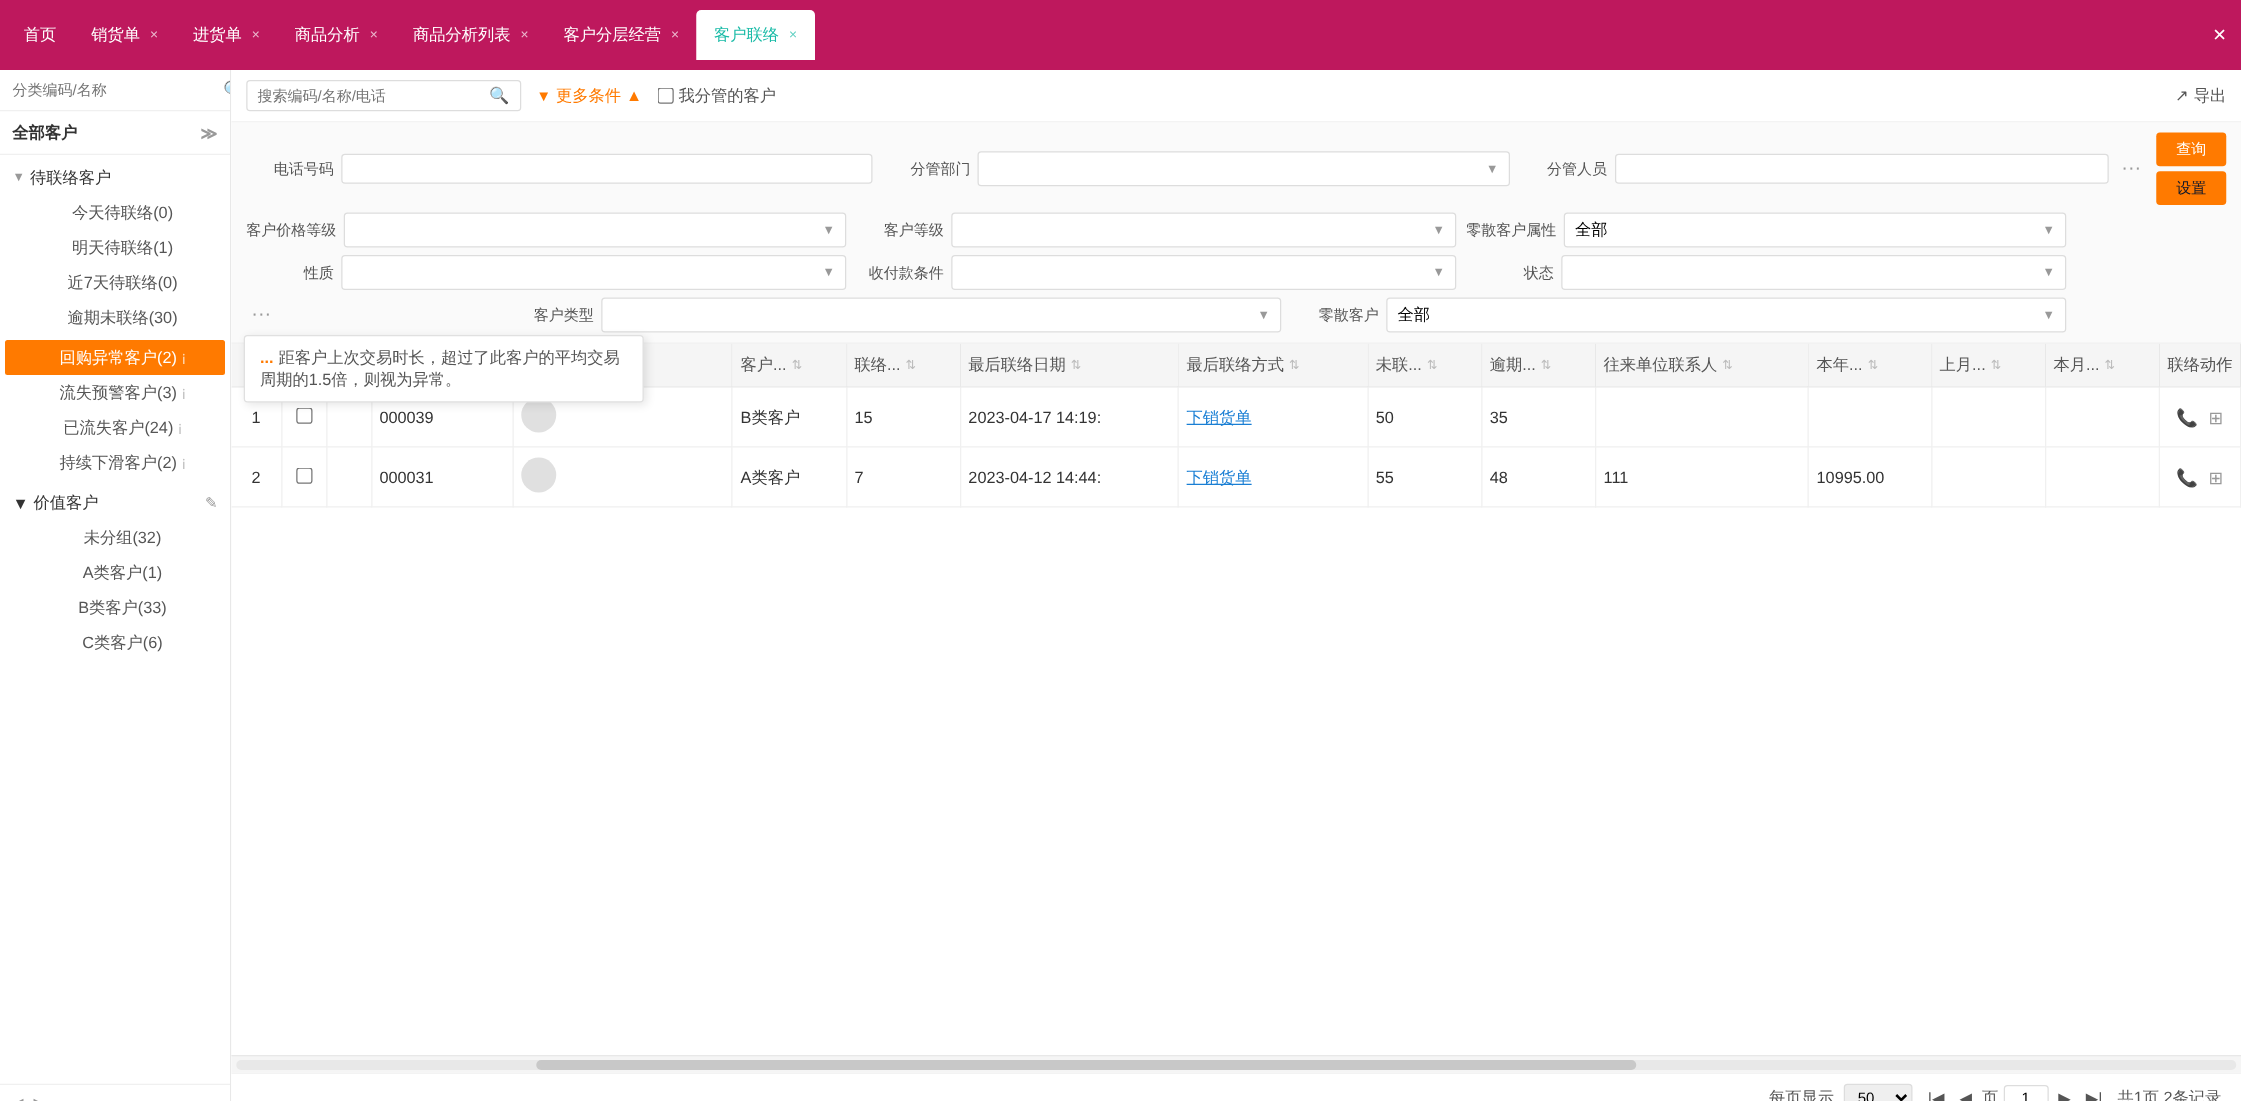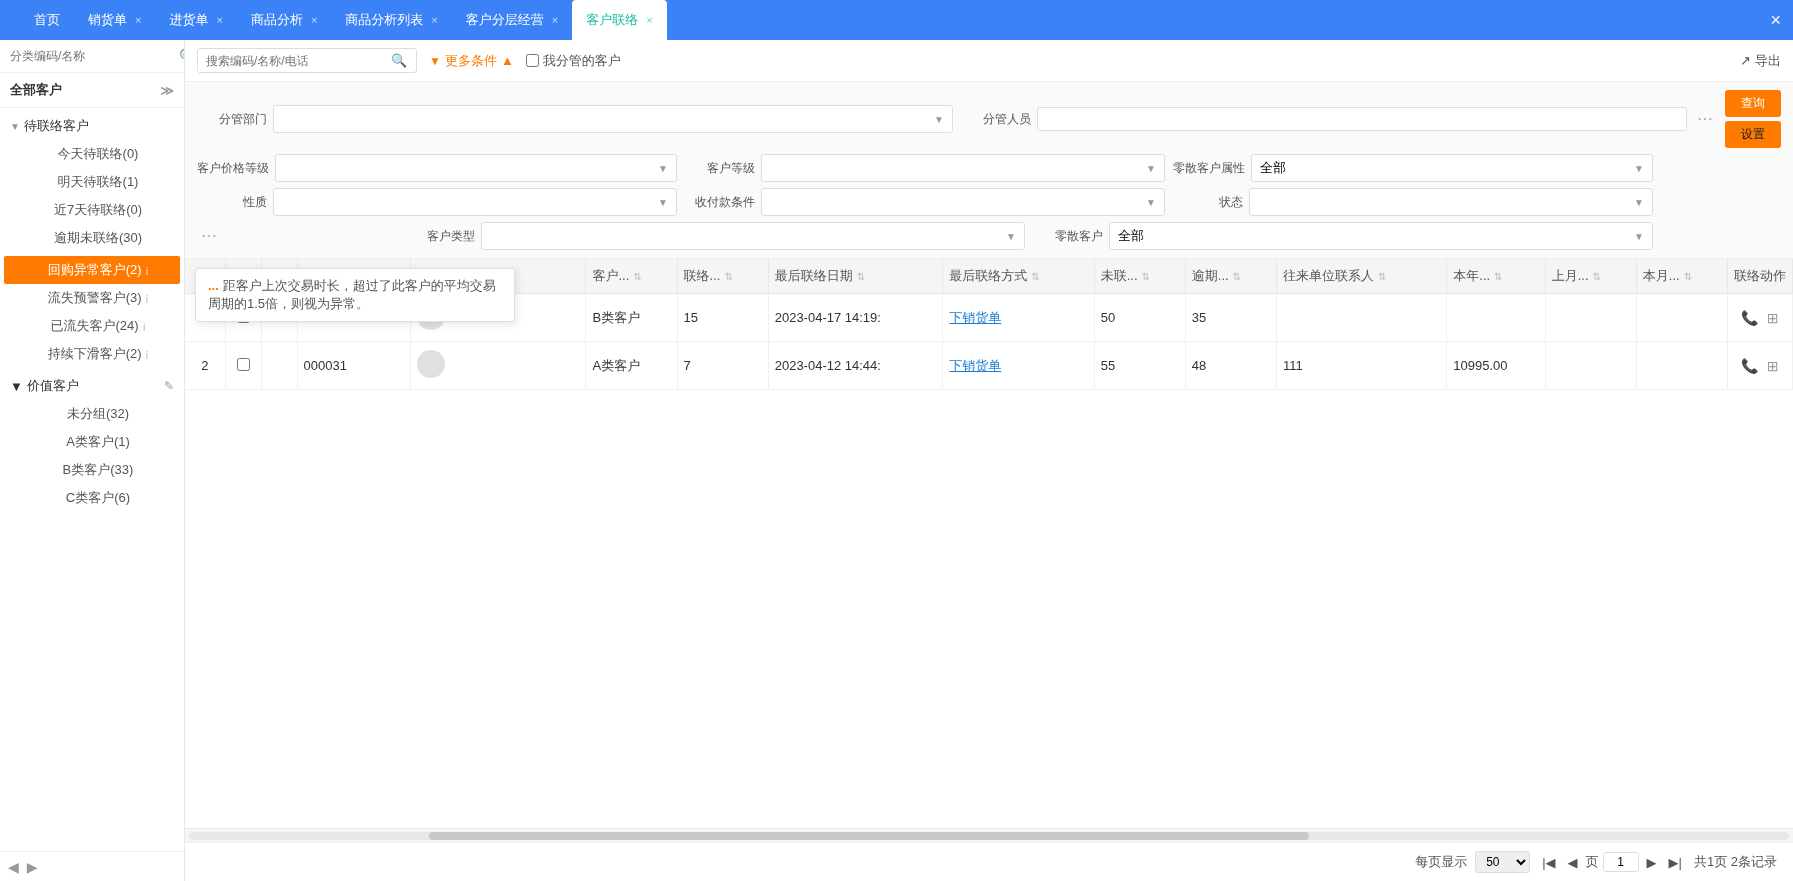--- a/index.html
+++ b/index.html
@@ -1,20 +1,20 @@
 <!DOCTYPE html>
 <html><head>
   <meta charset="utf-8">
   <style>
     * { box-sizing: border-box; margin: 0; padding: 0; font-family: 'Microsoft YaHei', Arial, sans-serif; font-size: 13px; }
     body { background: #f5f5f5; overflow: hidden; width: 1793px; height: 881px; }
 
     
     .top-nav {
-      display: flex; align-items: center; background: #3b82f6; height: 40px; padding: 0 20px;
+      display: flex; align-items: center; background: #be185d; height: 56px; padding: 0 5px;
       position: relative;
     }
     .top-nav .nav-item {
       color: #fff; padding: 0 14px; height: 40px; line-height: 40px; cursor: pointer;
       font-size: 13px; display: flex; align-items: center; gap: 4px; white-space: nowrap;
     }
     .top-nav .nav-item.active {
       background: #fff; color: #1abba7; border-radius: 4px 4px 0 0;
     }
     .top-nav .nav-item .close-x { font-size: 11px; margin-left: 4px; opacity: 0.7; }
@@ -335,20 +335,24 @@
       </div>
       <div class="export-btn" style="margin-left:auto;">
         <span>↗</span>
         <span>导出</span>
       </div>
     </div>
 
     <div class="filter-area">
 
       <div class="filter-row">
+        <div class="filter-cell">
+          <span class="filter-label">电话号码</span>
+          <input class="filter-input" type="text" style="">
+        </div>
         <div class="filter-cell">
           <span class="filter-label">分管部门</span>
           <div class="filter-select">
             <span></span>
             <span class="arrow">▼</span>
           </div>
         </div>
         <div class="filter-cell">
           <span class="filter-label">分管人员</span>
           <input class="filter-input" type="text" style="flex: 1 1 0%;">

